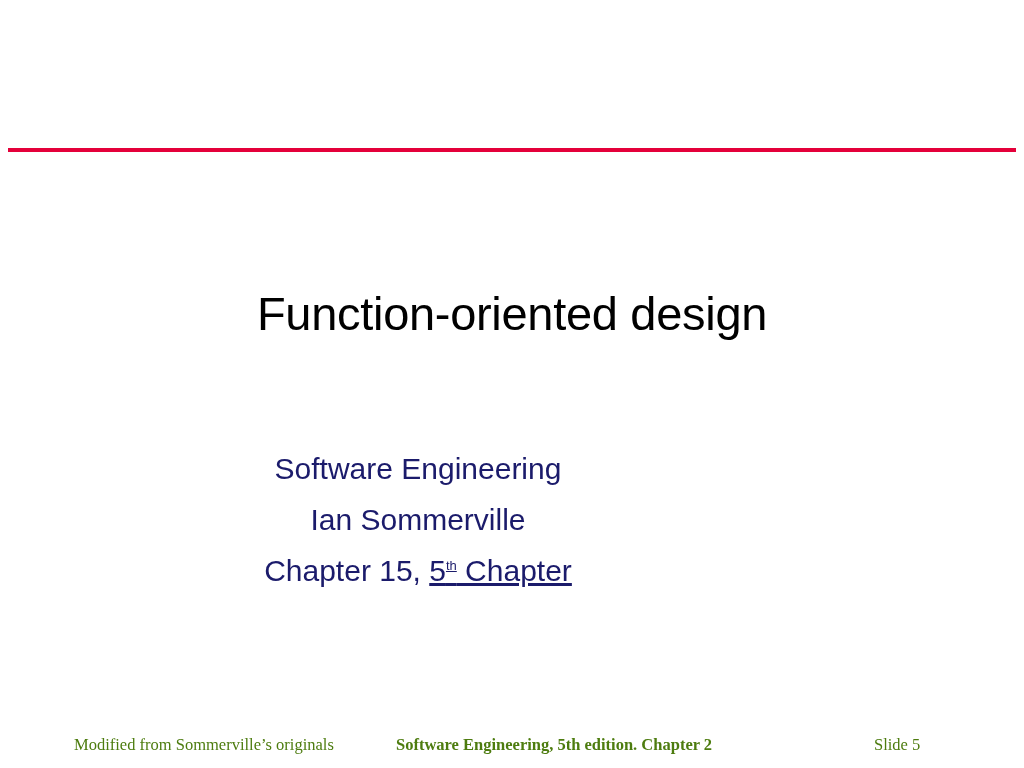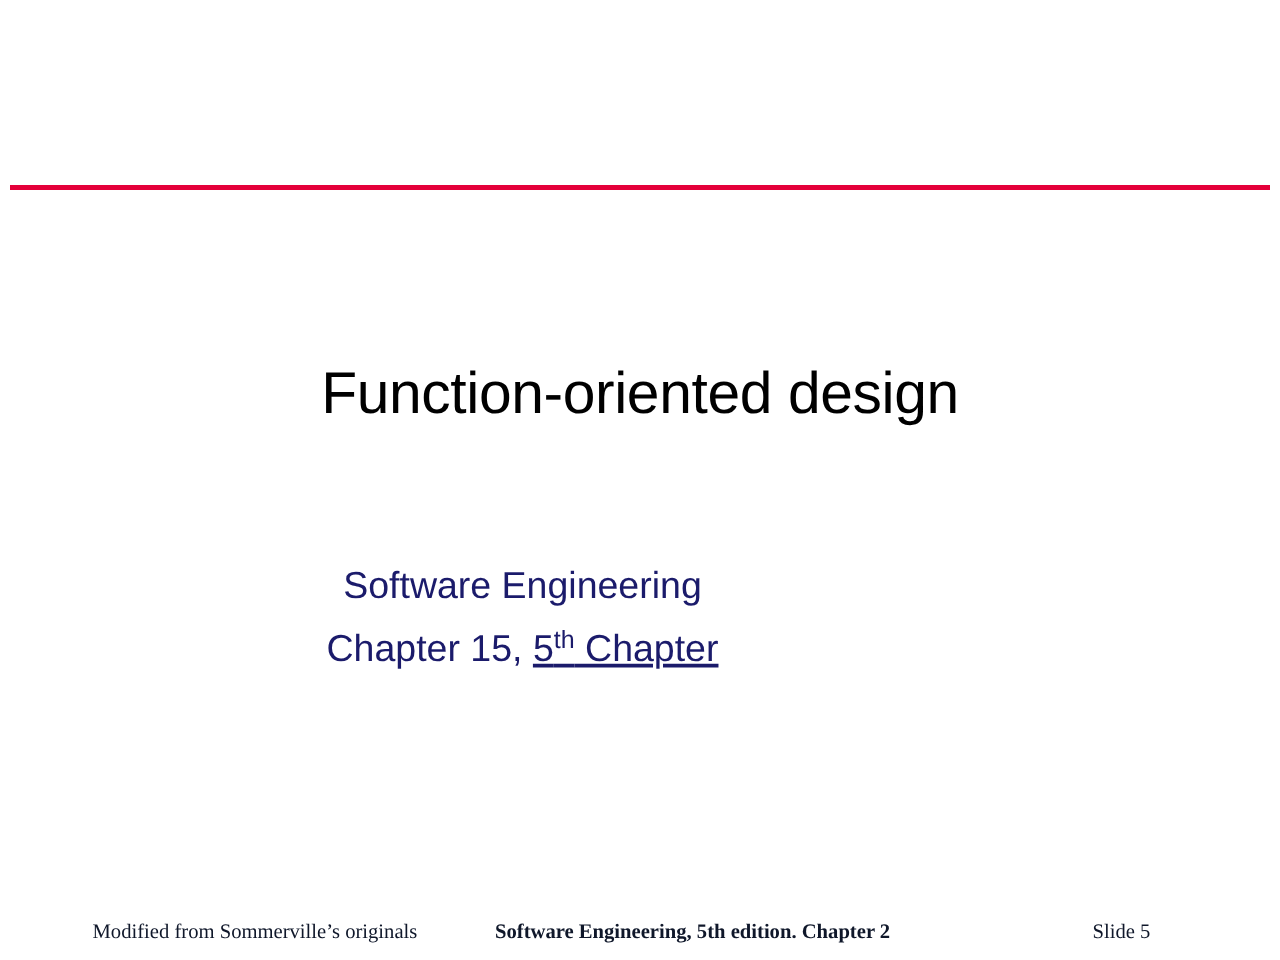--- a/index.html
+++ b/index.html
@@ -51,31 +51,32 @@
     line-height: 51px;
   }
   .subtitle-line {
     display: block;
     white-space: nowrap;
   }
   .underline {
     text-decoration: underline;
   }
   .sup {
-    font-size: 20px;
+    font-size: 13px;
     vertical-align: super;
     line-height: 0;
+    text-decoration: underline;
   }
   .footer {
     position: absolute;
     left: 0;
     top: 735px;
     width: 1024px;
     height: 24px;
-    color: #0f172a;
+    color: #4d7c0f;
     font-family: "Liberation Serif", serif;
     font-size: 16.5px;
     text-align: right;
   }
   .footer-left {
     position: absolute;
     left: 74px;
     top: 0;
     white-space: nowrap;
   }
@@ -97,20 +98,21 @@
 <body>
 
 <div class="slide">
 
   <div class="rule"></div>
 
   <div class="title">Function-oriented design</div>
 
   <div class="subtitle-block">
     <span class="subtitle-line">Software Engineering</span>
+    <span class="subtitle-line">Ian Sommerville</span>
     <span class="subtitle-line"><span>Chapter 15, </span><a class="underline" href="#" style="color:#1b1b6b;text-decoration:underline;"><span>5</span><span class="sup">th</span><span> Chapter</span></a></span>
   </div>
 
   <div class="footer">
     <span class="footer-left">Modified from Sommerville’s originals</span>
     <span class="footer-center">Software Engineering, 5th edition. Chapter 2</span>
     <span class="footer-right">Slide  5</span>
   </div>
 
 </div>

